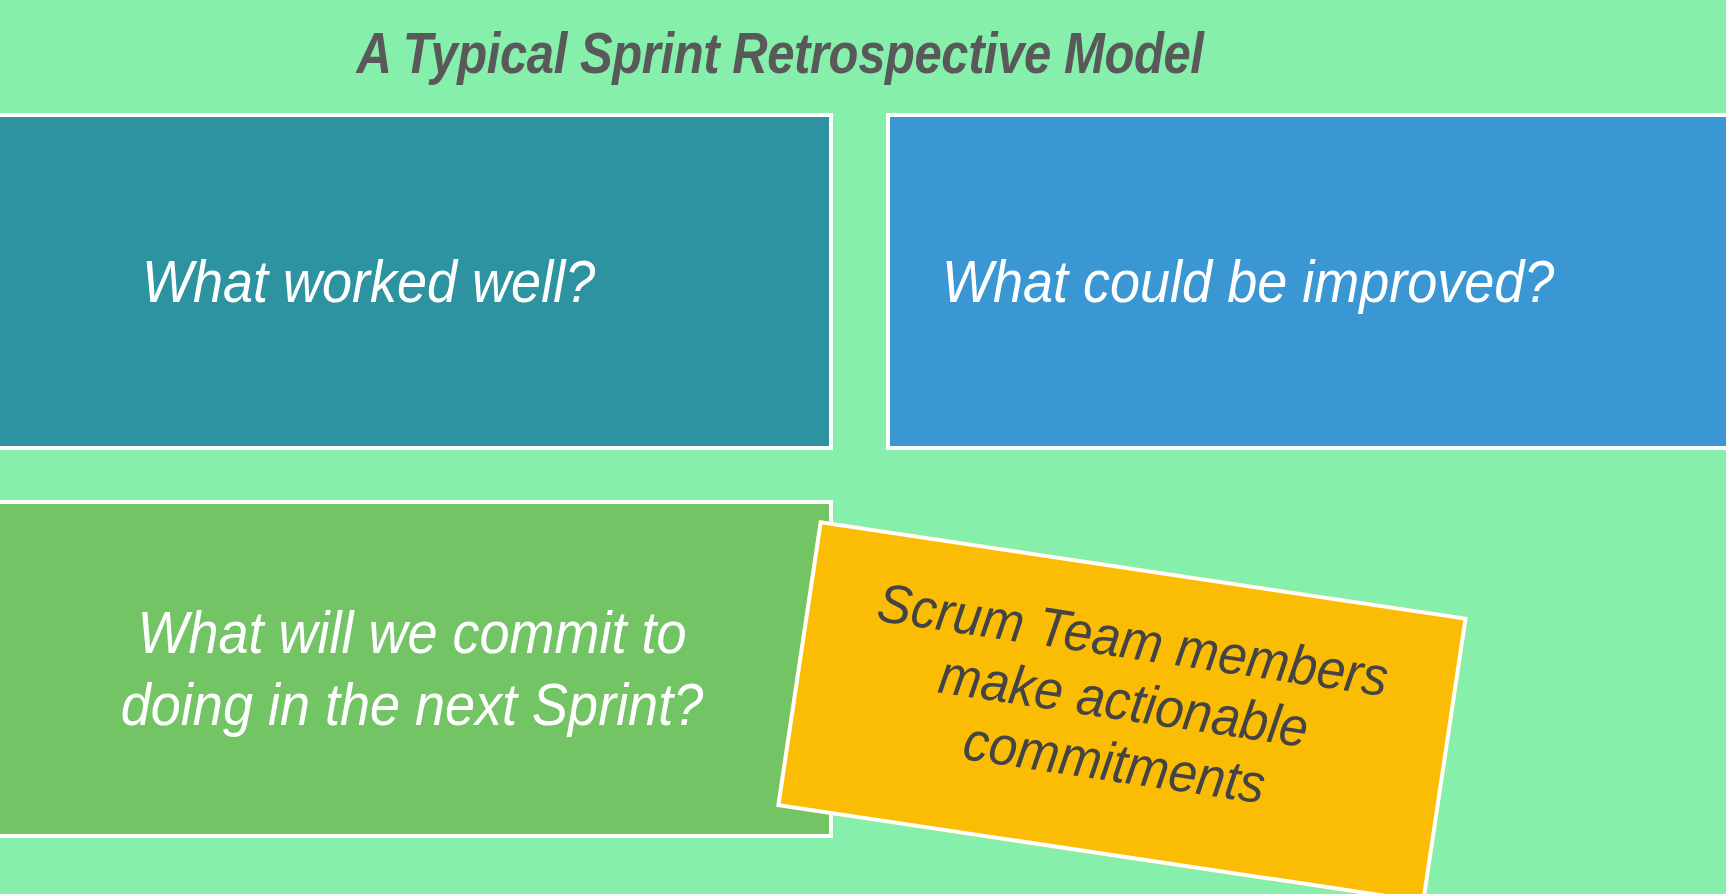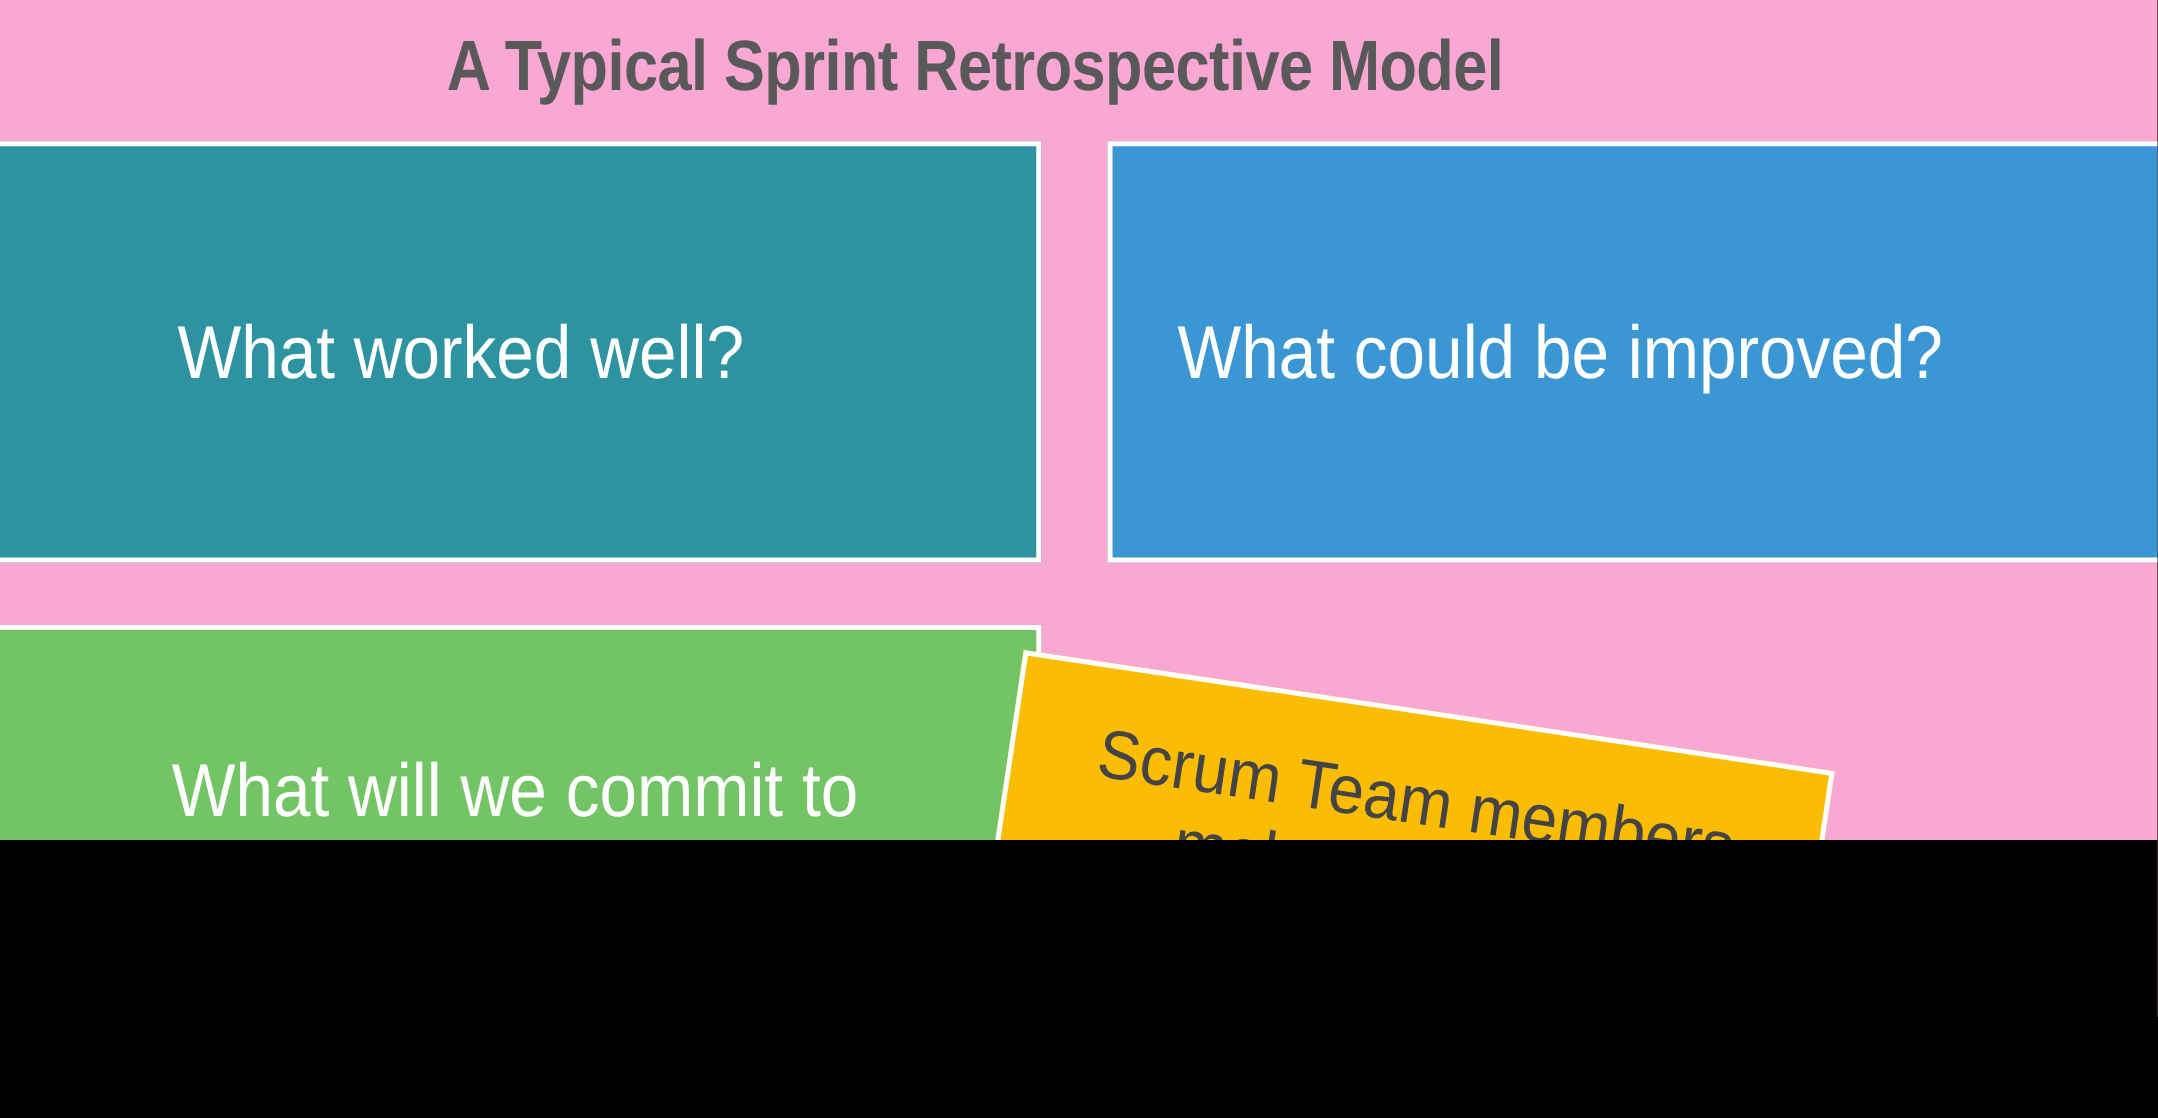--- a/index.html
+++ b/index.html
@@ -9,23 +9,24 @@
   }
   body {
     width: 1726px;
     height: 894px;
     overflow: hidden;
     font-family: "Liberation Sans", "DejaVu Sans", sans-serif;
   }
   #stage {
     position: relative;
     width: 1726px;
-    height: 672px;
-    background: #f9a8d4;
+    height: 894px;
+    background: #86efac;
     overflow: hidden;
+    font-style: italic;
   }
 
   
   .title {
     position: absolute;
     left: 0;
     top: 22px;
     width: 1560px;
     text-align: center;
     font-family: "Liberation Sans Narrow", "Liberation Sans", "DejaVu Sans Condensed", sans-serif;

